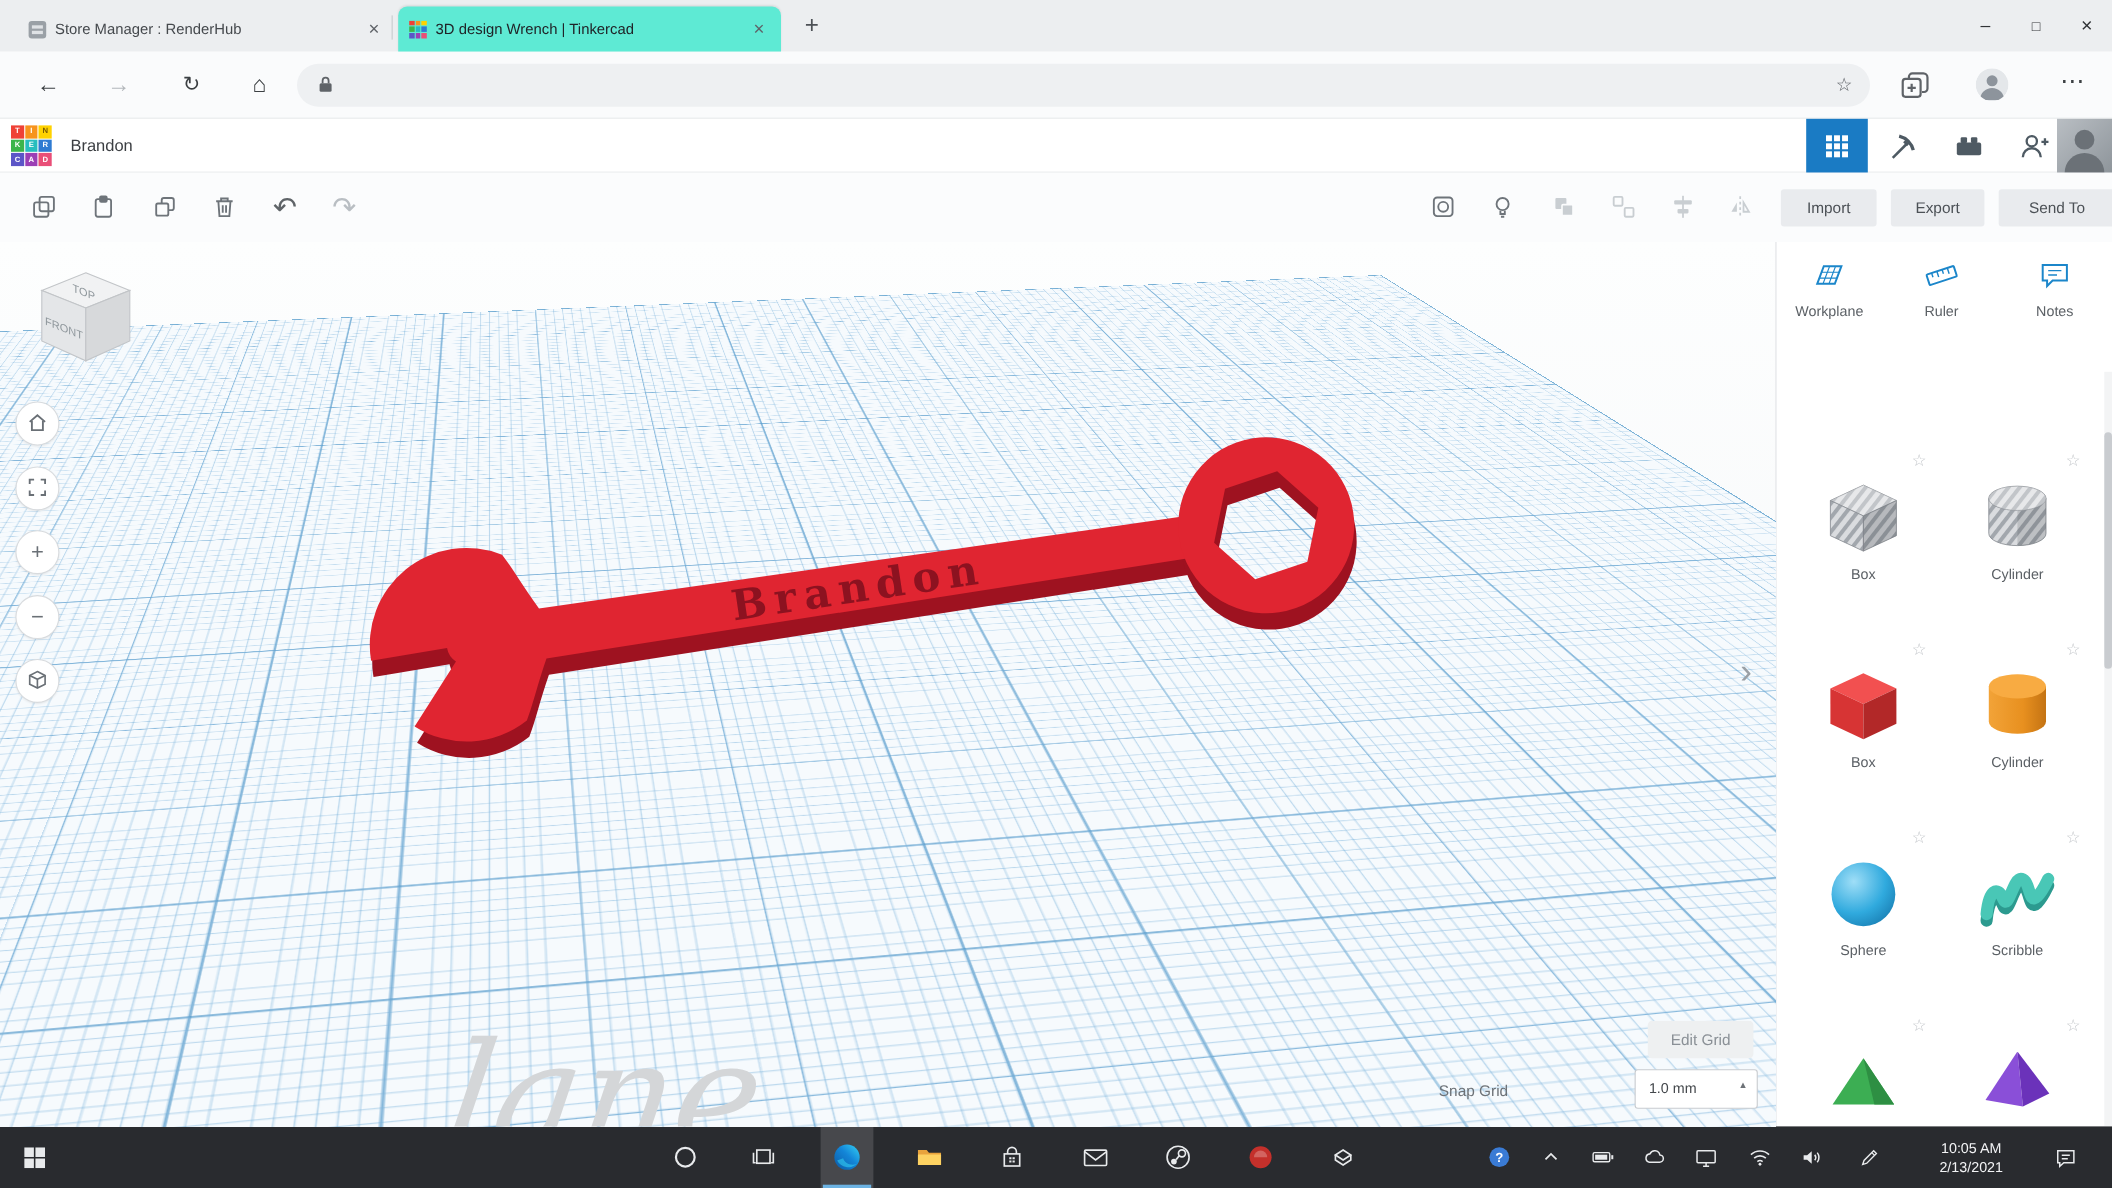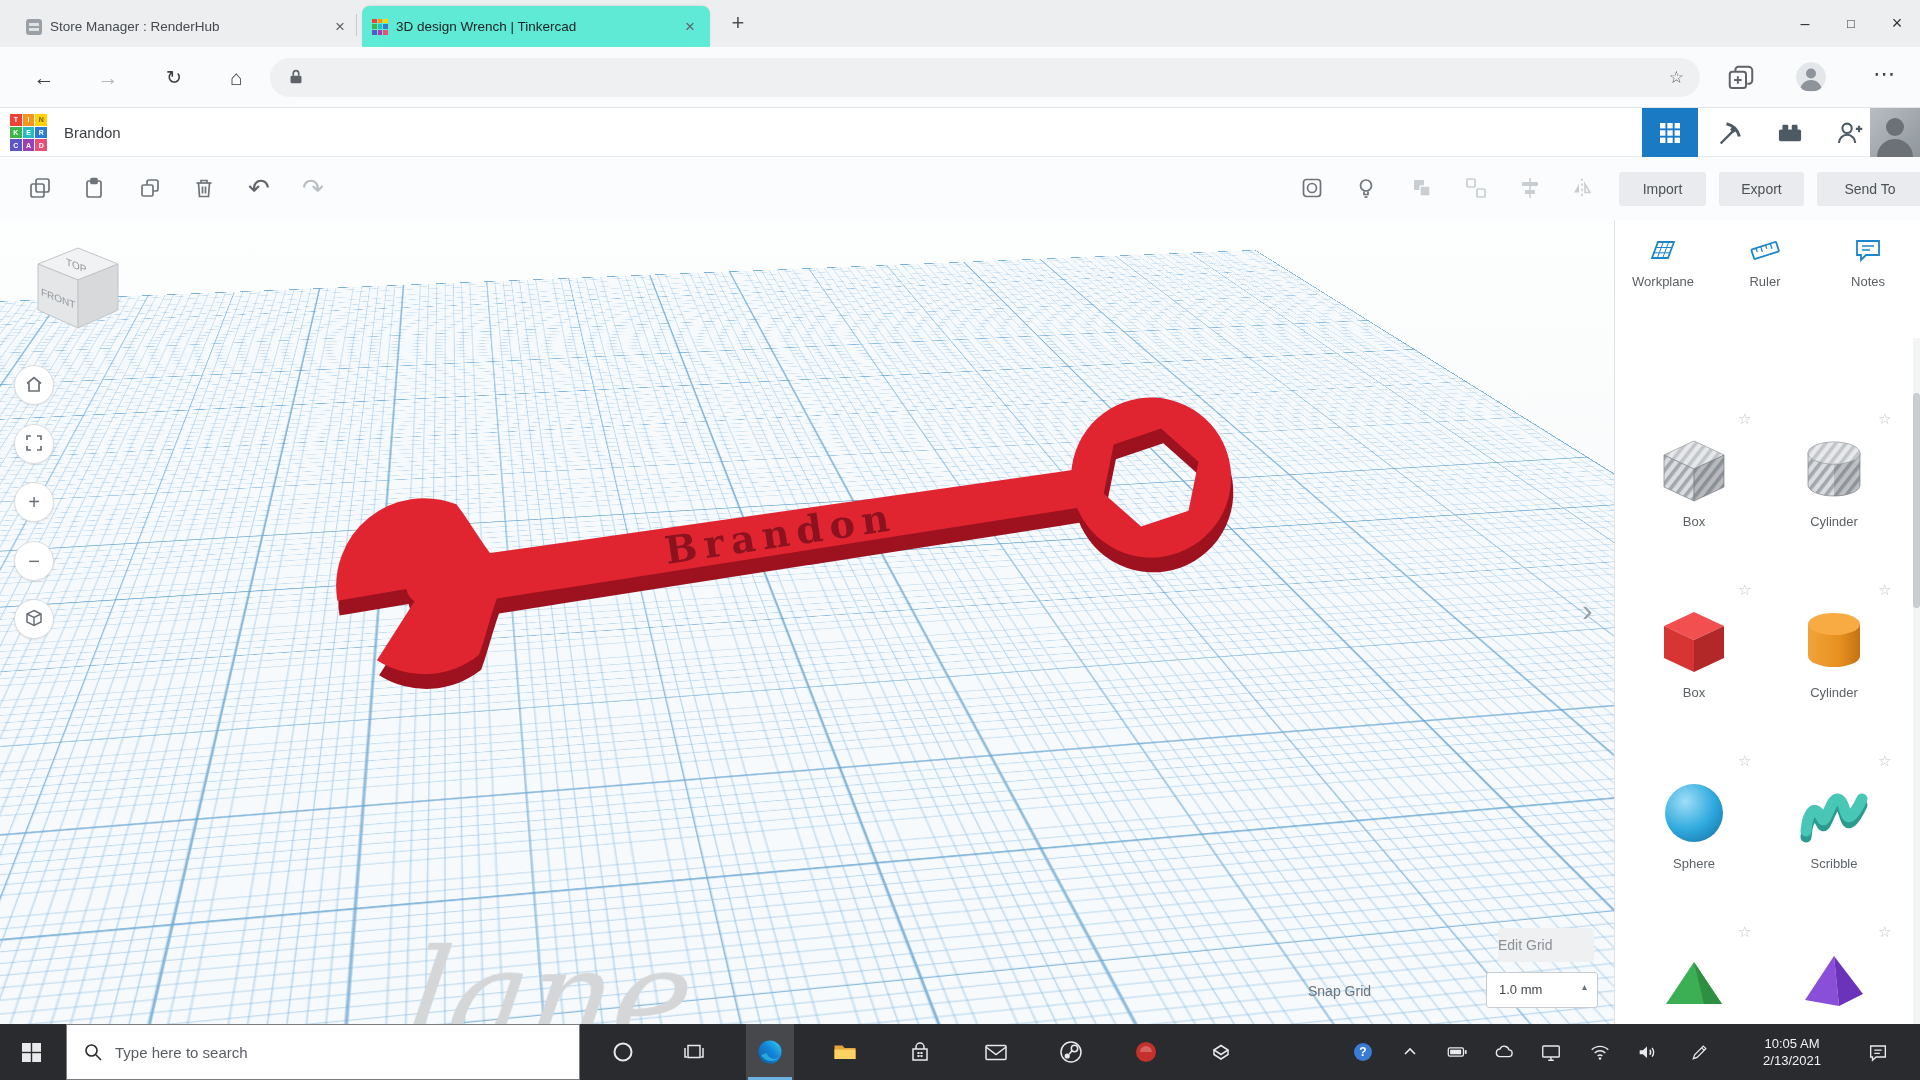--- a/index.html
+++ b/index.html
@@ -61,21 +61,21 @@
       repeating-linear-gradient(90deg, rgba(125,180,220,.50) 0 1px, transparent 1px 13px),
       repeating-linear-gradient(0deg, rgba(62,140,195,.60) 0 1.6px, transparent 1.6px 130px),
       repeating-linear-gradient(90deg, rgba(62,140,195,.60) 0 1.6px, transparent 1.6px 130px);
     border:2px solid rgba(110,170,210,.85);
     transform:perspective(1600px) rotateX(62deg) rotateZ(-8deg); }
   .watermark { position:absolute; left:408px; top:700px; font-family:"DejaVu Serif",serif; font-style:italic; font-size:132px; color:#d4d6d8; transform:skewX(-8deg); }
   .navcircle { position:absolute; left:14px; width:40px; height:40px; border-radius:50%; background:#fff; border:1px solid #d8dbde; box-shadow:0 1px 2px rgba(0,0,0,.08); color:#6a7076; text-align:center; }
   .navcircle span { line-height:38px; font-size:20px; }
   .navcircle svg { margin-top:8px; }
   .panel-collapse { position:absolute; left:1582px; top:372px; font-size:32px; color:#9aa0a6; }
-  .editgrid { position:absolute; left:1498px; top:708px; width:96px; height:34px; background:#eef0f1; border-radius:4px; color:#8a9096; font-size:14px; line-height:34px; }
+  .editgrid { position:absolute; left:1498px; top:708px; width:96px; height:34px; background:#eef0f1; border-radius:4px; color:#8a9096; font-size:14px; text-align:center; line-height:34px; }
   .snaplabel { position:absolute; left:1308px; top:763px; font-size:14px; color:#6d7277; }
   .snapdrop { position:absolute; left:1486px; top:752px; width:112px; height:36px; background:#fff; border:1px solid #c8cbcf; border-radius:3px; }
   .snapdrop .val { position:absolute; left:12px; line-height:34px; font-size:13px; color:#44484c; }
   .snapdrop .sp { position:absolute; right:10px; top:10px; font-size:10px; color:#6d7277; line-height:8px; }
 
   
   .sidebar { position:absolute; left:1614px; top:0; width:306px; height:804px; background:#fff; border-left:1px solid #e0e2e5; overflow:hidden; }
   .sb-tool { position:absolute; top:14px; width:90px; text-align:center; color:#1b86ca; }
   .sb-tool .lbl { margin-top:4px; font-size:13px; color:#5c6166; }
   .sb-drop { position:absolute; left:12px; top:96px; width:274px; height:58px; border:1px solid #c3c6ca; border-radius:4px; background:#fff; }
@@ -449,27 +449,20 @@
 
   <div class="taskbar">
     <div class="tk" style="left:0;width:62px">
       <svg width="19" height="19" viewBox="0 0 19 19" fill="#e8eaec">
         <rect x="0" y="0" width="8.8" height="8.8"></rect>
           <rect x="10.2" y="0" width="8.8" height="8.8"></rect>
         <rect x="0" y="10.2" width="8.8" height="8.8"></rect>
           <rect x="10.2" y="10.2" width="8.8" height="8.8"></rect>
       </svg>
     </div>
-    <div class="searchbox">
-      <svg width="20" height="20" viewBox="0 0 20 20" style="margin:0 12px 0 16px">
-        <circle cx="8.5" cy="8.5" r="5.5" fill="none" stroke="#2a2c2f" stroke-width="1.6"></circle>
-        <line x1="12.8" y1="12.8" x2="18" y2="18" stroke="#2a2c2f" stroke-width="1.6"></line>
-      </svg>
-      <input type="text" placeholder="Type here to search" style="">
-    </div>
     <div class="tk" style="left:600px;width:46px">
       <svg width="22" height="22" viewBox="0 0 22 22">
         <circle cx="11" cy="11" r="8.5" fill="none" stroke="#e8eaec" stroke-width="2"></circle>
       </svg>
     </div>
     <div class="tk" style="left:671px;width:46px">
       <svg width="24" height="24" viewBox="0 0 24 24" fill="none" stroke="#e8eaec" stroke-width="1.5">
         <rect x="6" y="5.5" width="12" height="12"></rect>
           <path d="M3 8 v9 h2 M21 8 v9 h-2"></path>
       </svg>

